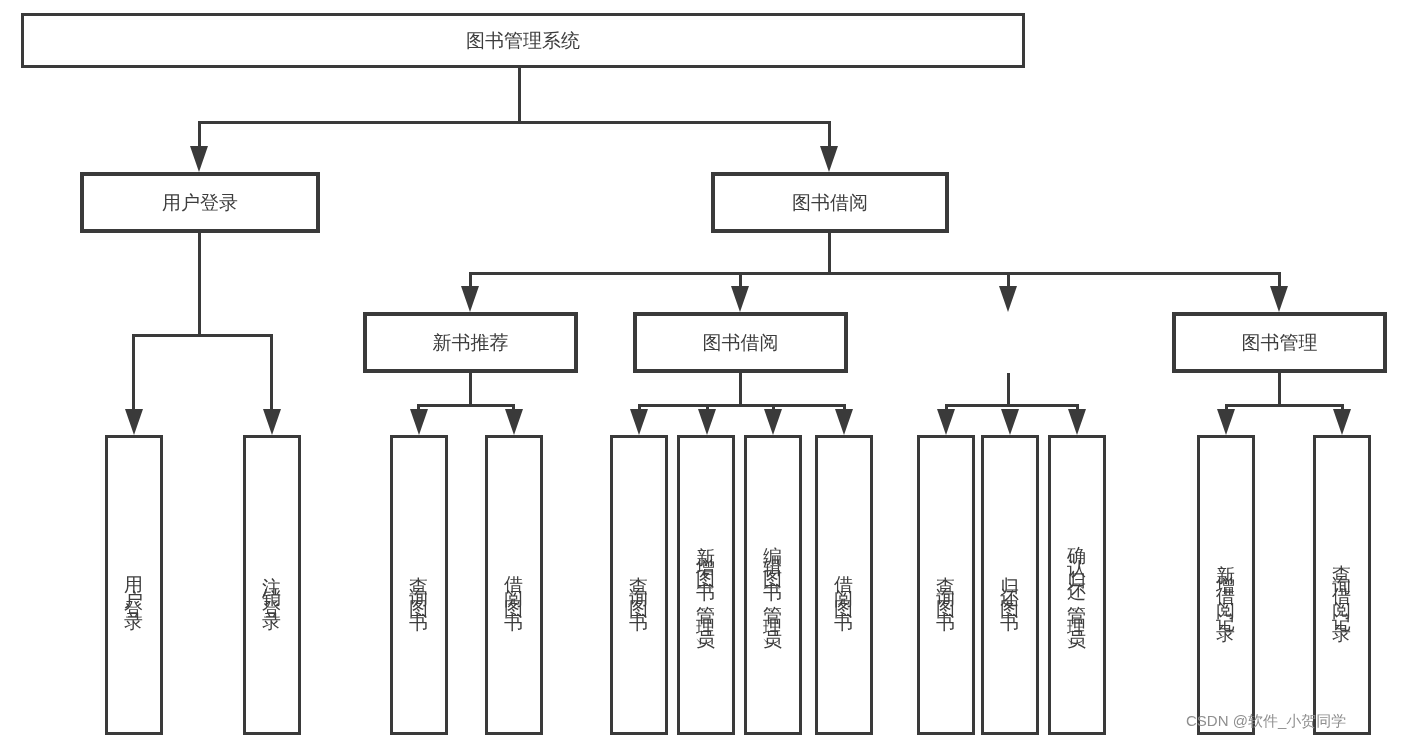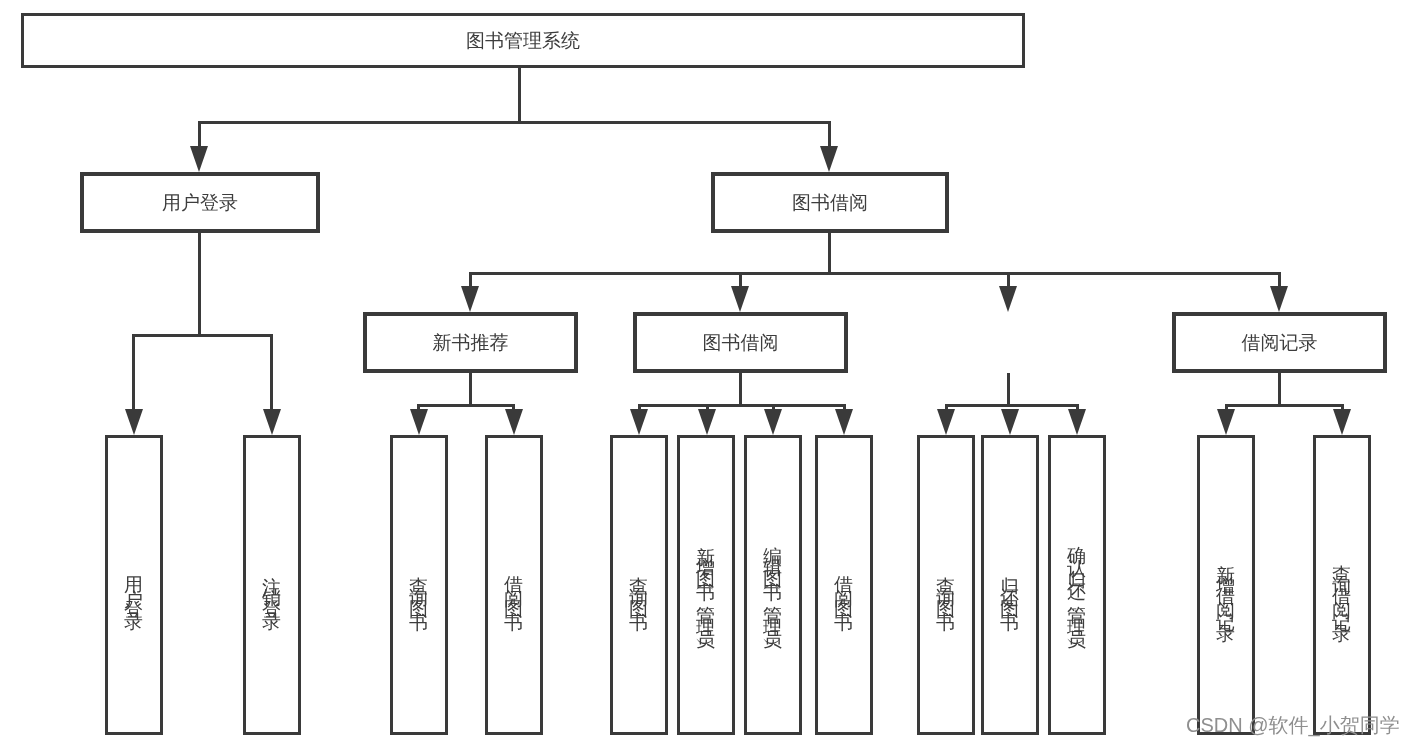--- a/index.html
+++ b/index.html
@@ -31,21 +31,21 @@
   .vline{width:3px;}
   .hline{height:3px;}
   .arrow{
     position:absolute;width:0;height:0;
     border-left:9px solid transparent;
     border-right:9px solid transparent;
     border-top:26px solid var(--line);
   }
   .watermark{
     position:absolute;left:1186px;top:712px;z-index:5;
-    font-size:20px;color:var(--wm);white-space:nowrap;
+    font-size:15px;color:var(--wm);white-space:nowrap;
   }
 </style>
 </head>
 <body>
 
 <div class="canvas">
 
   <div class="box" style="left:21px;top:13px;width:1004px;height:55px">
     <span>图书管理系统</span>
   </div>
@@ -82,21 +82,21 @@
   <div class="arrow" style="left:999px;top:286px"></div>
   <div class="arrow" style="left:1270px;top:286px"></div>
 
   <div class="box b4" style="left:633px;top:312px;width:215px;height:61px">
     <span>图书借阅</span>
   </div>
   <div class="box b4" style="left:363px;top:312px;width:215px;height:61px">
     <span>新书推荐</span>
   </div>
   <div class="box b4" style="left:1172px;top:312px;width:215px;height:61px">
-    <span>借阅记录</span>
+    <span>图书管理</span>
   </div>
 
   <div class="vline" style="left:469px;top:373px;height:33px"></div>
   <div class="hline" style="left:417px;top:404px;width:98px"></div>
   <div class="vline" style="left:417px;top:404px;height:10px"></div>
   <div class="vline" style="left:512px;top:404px;height:10px"></div>
   <div class="arrow" style="left:410px;top:409px"></div>
   <div class="arrow" style="left:505px;top:409px"></div>
 
   <div class="vline" style="left:739px;top:373px;height:33px"></div>

